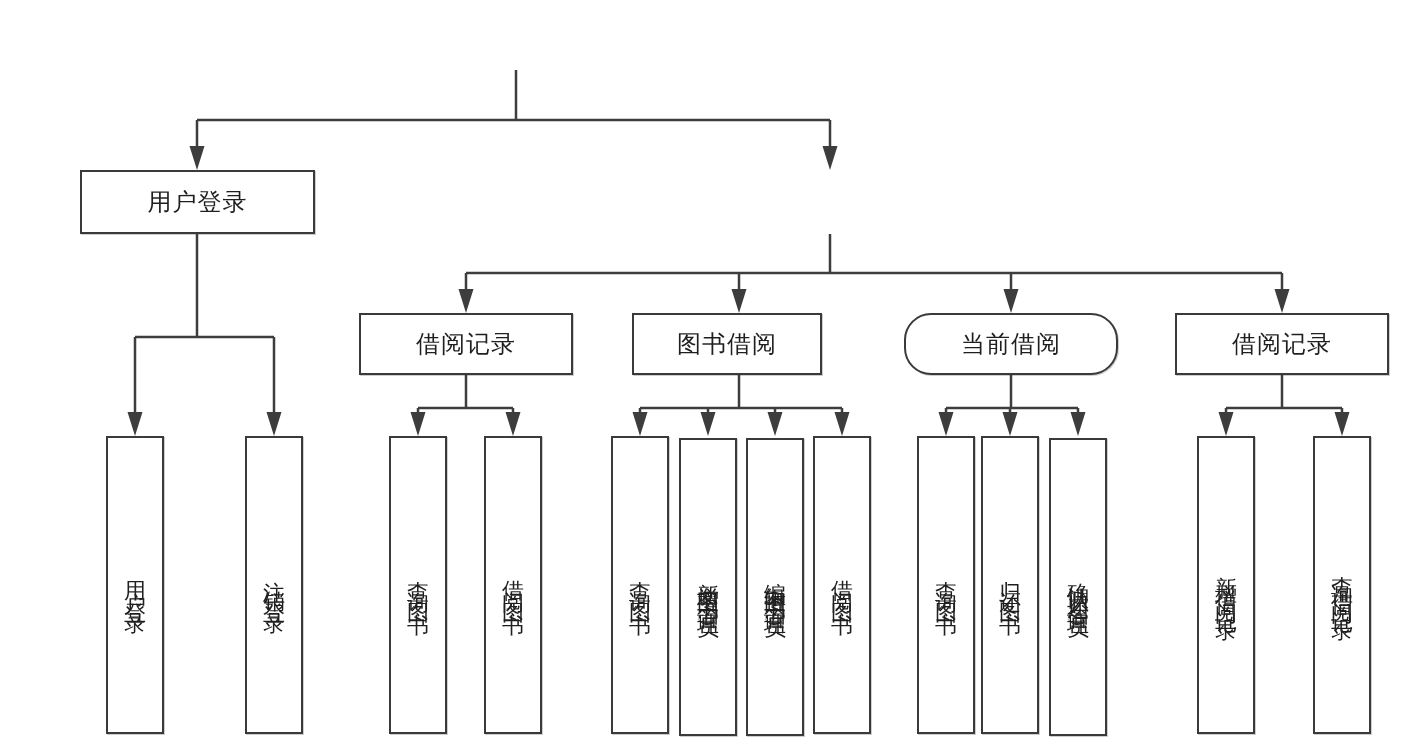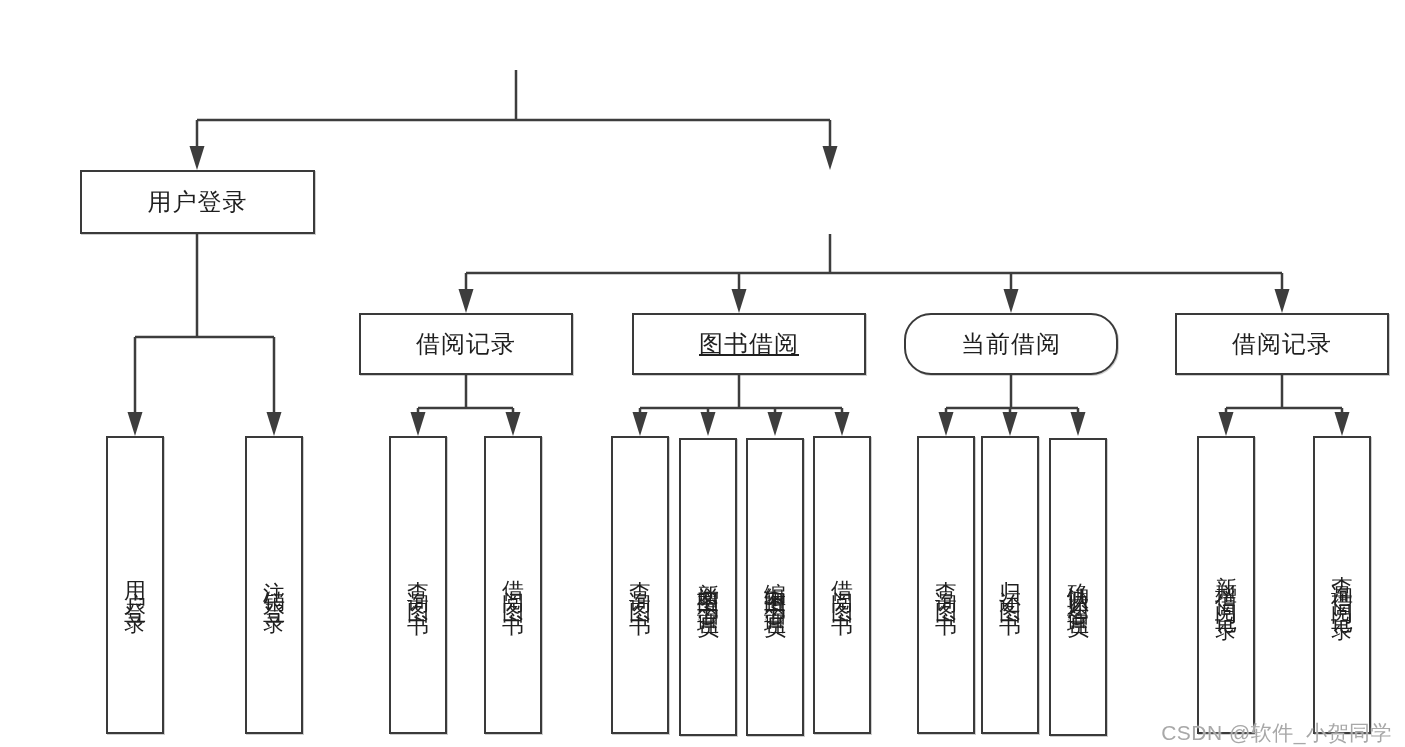--- a/index.html
+++ b/index.html
@@ -71,21 +71,21 @@
   </svg>
 
 
   <div class="node" style="left:80px;top:170px;width:235px;height:64px;">
     <span>用户登录</span>
   </div>
 
   <div class="node" style="left:359px;top:313px;width:214px;height:62px;">
     <span>借阅记录</span>
   </div>
-  <div class="node" style="left:632px;top:313px;width:234px;height:62px;text-decoration:underline;">
+  <div class="node" style="left:632px;top:313px;width:190px;height:62px;">
     <span>图书借阅</span>
   </div>
   <div class="node" style="left:904px;top:313px;width:214px;height:62px;border-radius:27px;">
     <span>当前借阅</span>
   </div>
   <div class="node" style="left:1175px;top:313px;width:214px;height:62px;">
     <span>借阅记录</span>
   </div>
 
   <div class="node leaf" style="left:106px;top:436px;width:58px;height:298px;">
@@ -125,14 +125,13 @@
     <span class="vtext sp-dense">确认归还（管理员）</span>
   </div>
 
   <div class="node leaf" style="left:1197px;top:436px;width:58px;height:298px;">
     <span class="vtext sp-mid">新增借阅记录</span>
   </div>
   <div class="node leaf" style="left:1313px;top:436px;width:58px;height:298px;">
     <span class="vtext sp-mid">查询借阅记录</span>
   </div>
 
-  <div class="watermark">CSDN @软件_小贺同学</div>
 </div>
 
 </body></html>

